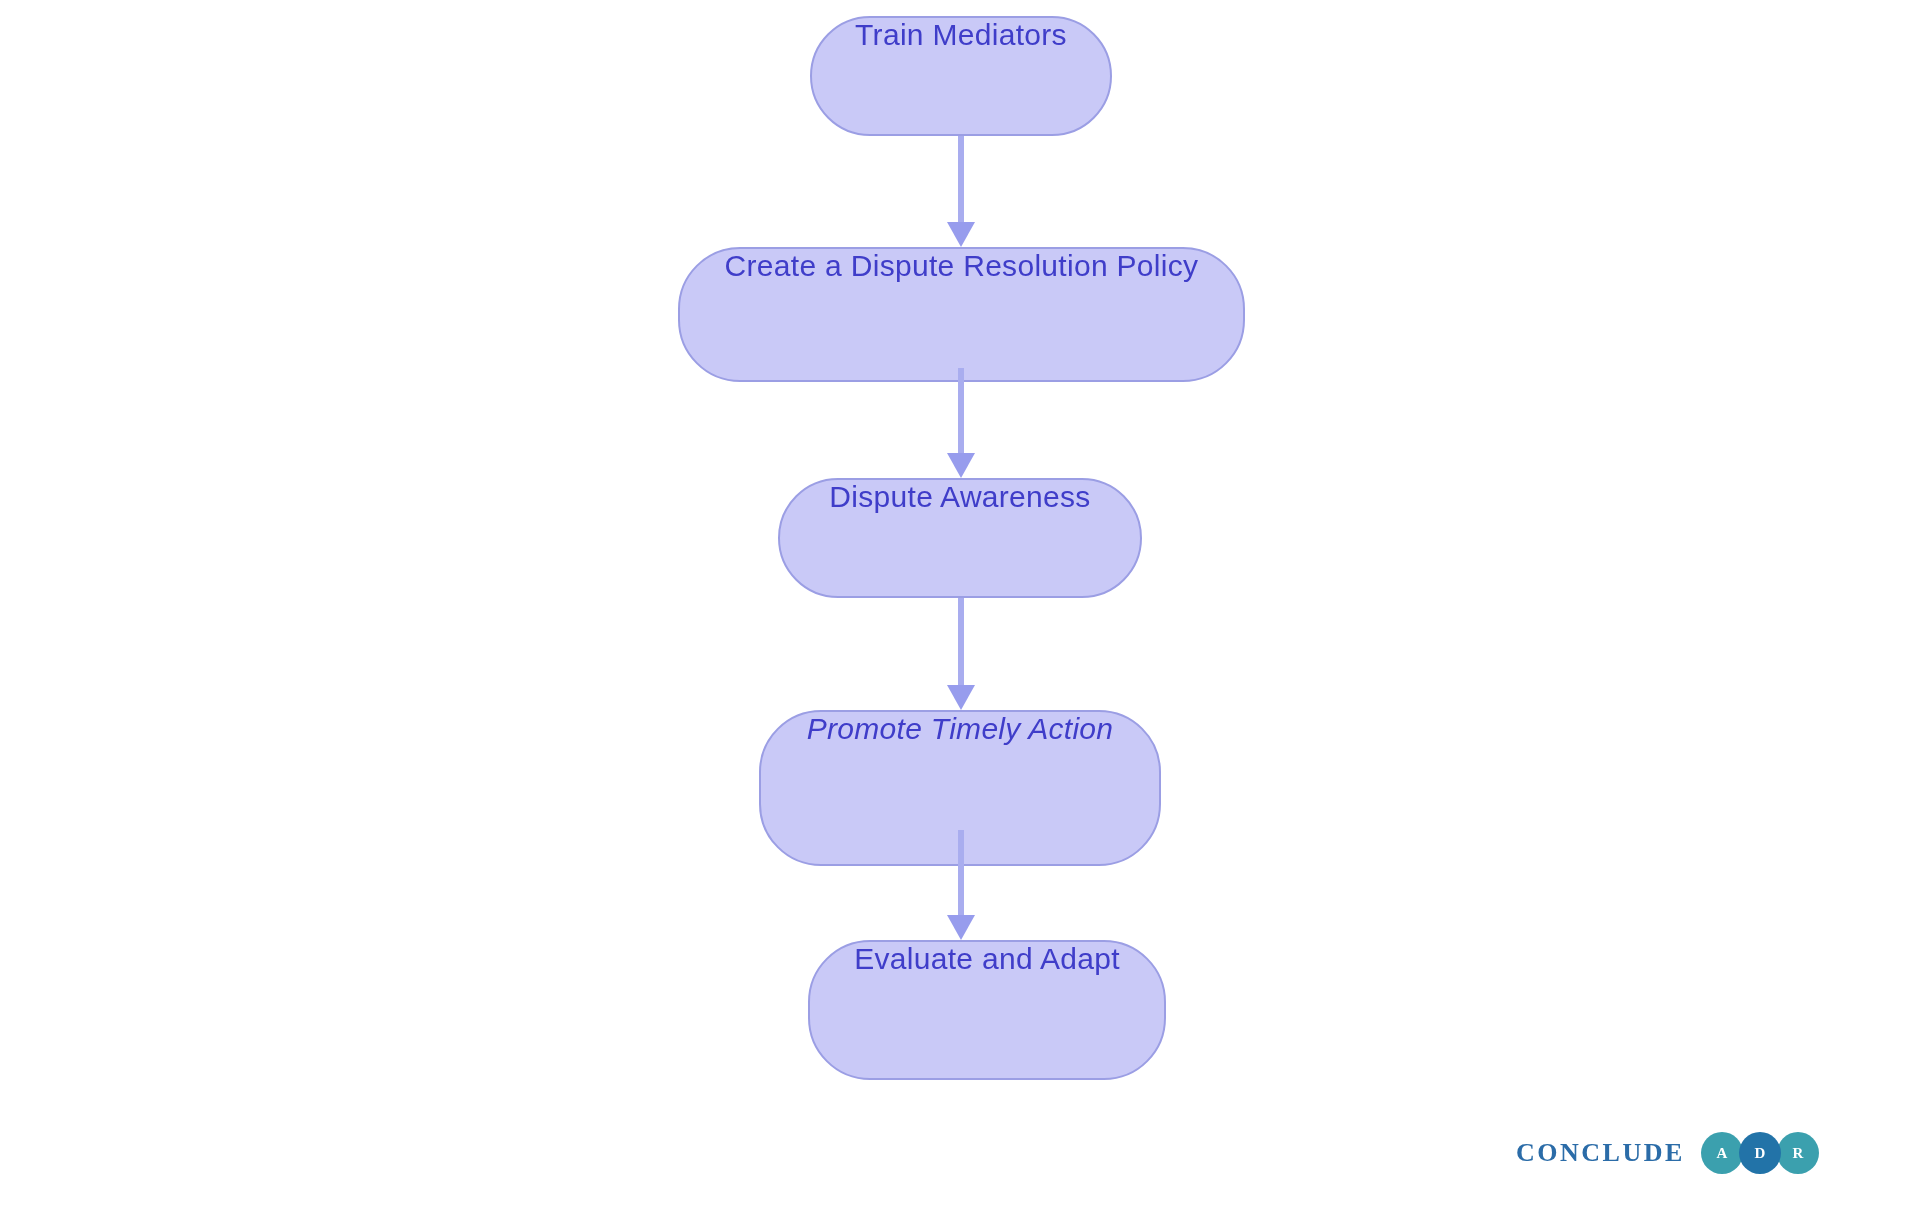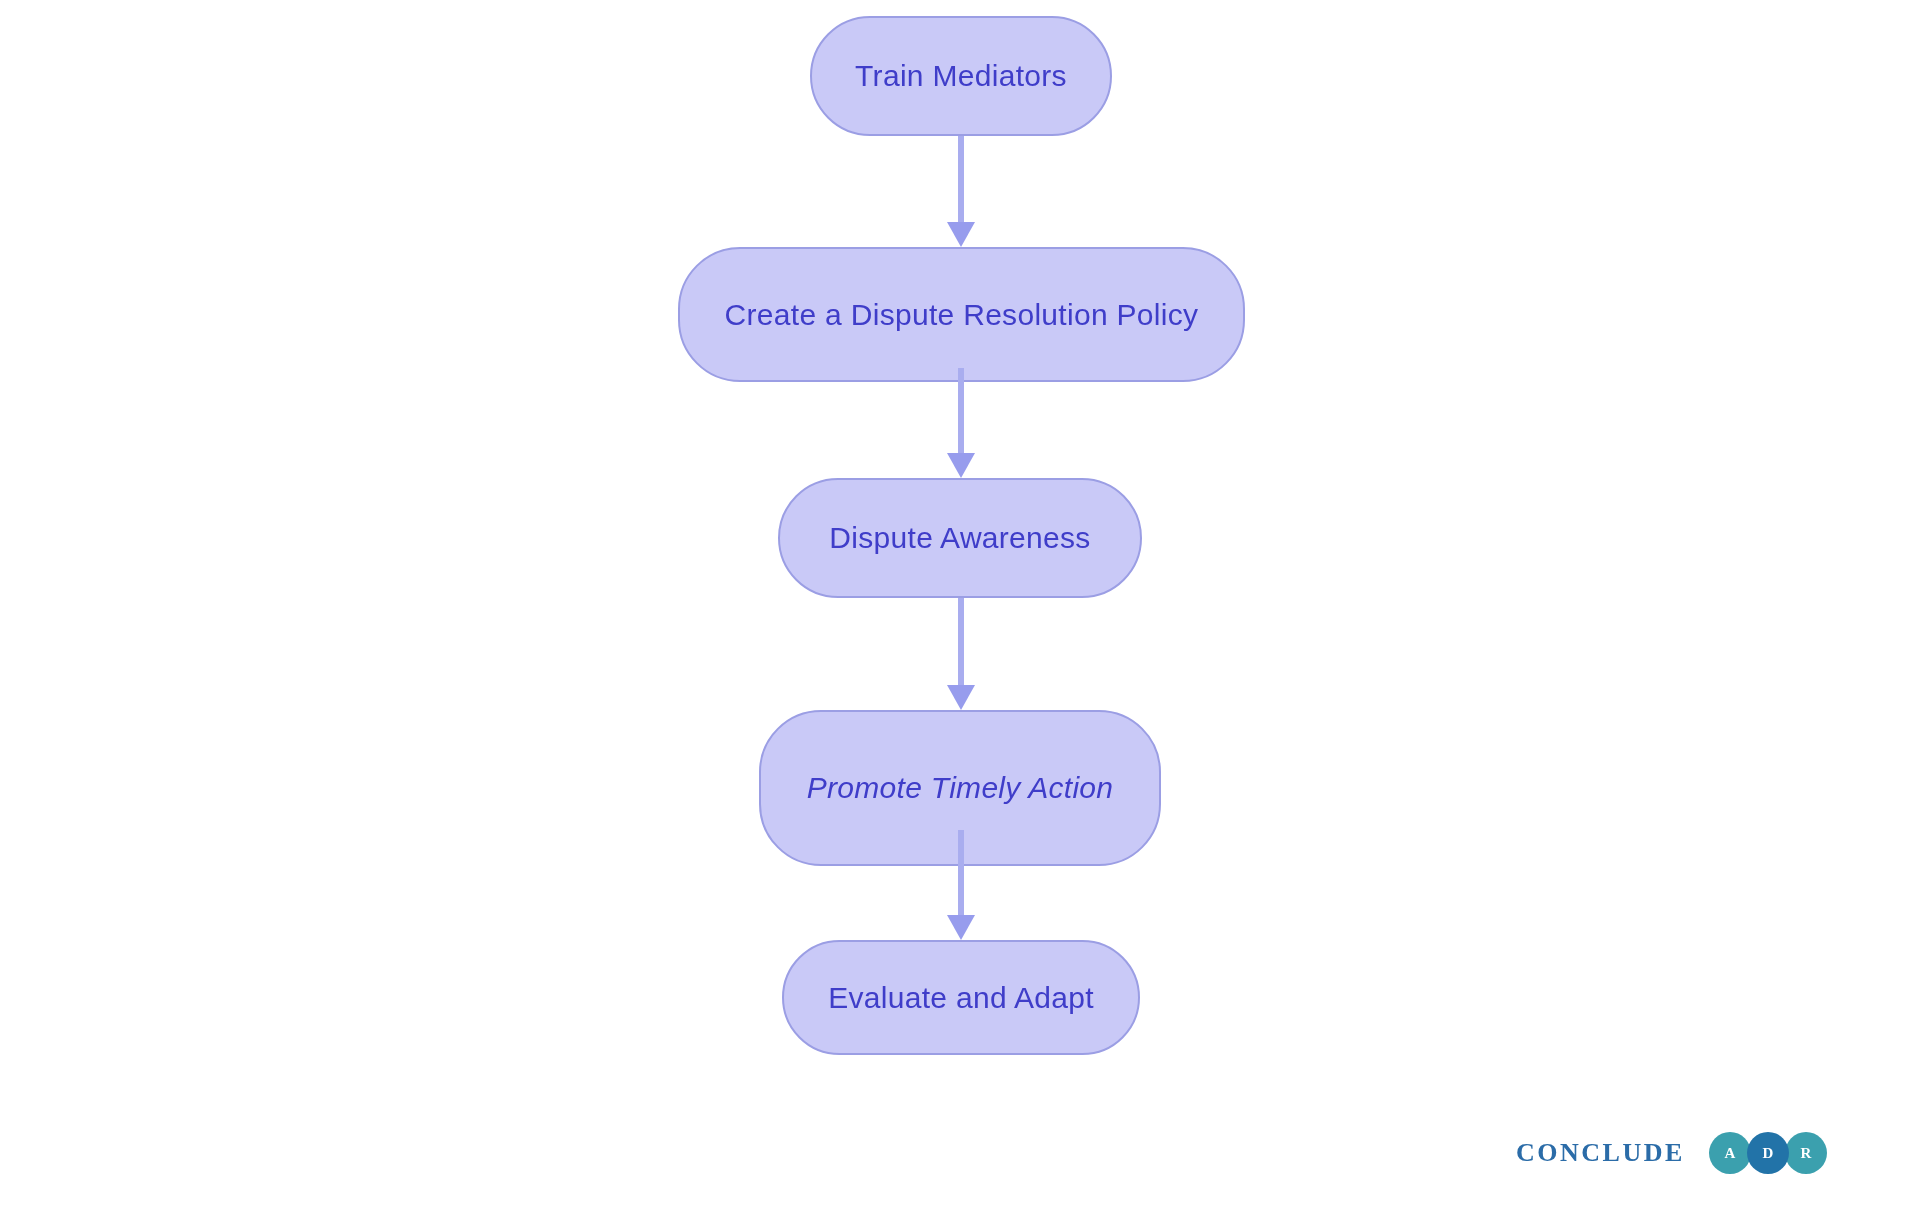--- a/index.html
+++ b/index.html
@@ -12,21 +12,21 @@
   }
   *{margin:0;padding:0;box-sizing:border-box;}
   html,body{width:1920px;height:1215px;background:#ffffff;overflow:hidden;
     font-family:"Liberation Sans", sans-serif;}
   #diagram{position:absolute;left:0;top:0;width:1920px;height:1215px;}
   .node{
     position:absolute;
     background:var(--node-fill);
     border:2px solid var(--node-border);
     border-radius:62px;
-    display:flex;align-items:center;justify-content:center;
+    display:flex;justify-content:center;
   }
   .node span{
     color:var(--node-text);
     font-size:30px;
     letter-spacing:0.3px;
     white-space:nowrap;
   }
   .arrow-line{
     position:absolute;
     width:6px;
@@ -35,21 +35,21 @@
   .arrow-head{
     position:absolute;
     width:0;height:0;
     border-left:14px solid transparent;
     border-right:14px solid transparent;
     border-top:25px solid var(--arrow-head);
   }
   #logo{
     position:absolute;
     left:1516px;top:1132px;
-    display:flex;align-items:center;gap:24px;
+    display:flex;align-items:center;gap:16px;
   }
   #logo .wordmark{
     font-family:"Liberation Serif", serif;
     font-weight:bold;
     font-size:26px;
     letter-spacing:2.5px;
     color:var(--logo-blue);
   }
   #logo .badges{
     position:relative;
@@ -76,21 +76,21 @@
     </div>
     <div class="node" style="left: 678px; top: 247px; width: 567px; height: 135px;">
       <span>Create a Dispute Resolution Policy</span>
     </div>
     <div class="node" style="left: 778px; top: 478px; width: 364px; height: 120px;">
       <span>Dispute Awareness</span>
     </div>
     <div class="node" style="left: 759px; top: 710px; width: 402px; height: 156px; font-style: italic;">
       <span>Promote Timely Action</span>
     </div>
-    <div class="node" style="left: 782px; top: 940px; width: 358px; height: 115px;">
+    <div class="node" style="left: 808px; top: 940px; width: 358px; height: 140px;">
       <span>Evaluate and Adapt</span>
     </div>
     <div class="arrow-line" style="left: 958px; top: 136px; height: 86px;"></div>
     <div class="arrow-head" style="left: 947px; top: 222px;"></div>
     <div class="arrow-line" style="left: 958px; top: 368px; height: 85px;"></div>
     <div class="arrow-head" style="left: 947px; top: 453px;"></div>
     <div class="arrow-line" style="left: 958px; top: 598px; height: 87px;"></div>
     <div class="arrow-head" style="left: 947px; top: 685px;"></div>
     <div class="arrow-line" style="left: 958px; top: 830px; height: 85px;"></div>
     <div class="arrow-head" style="left: 947px; top: 915px;"></div>

